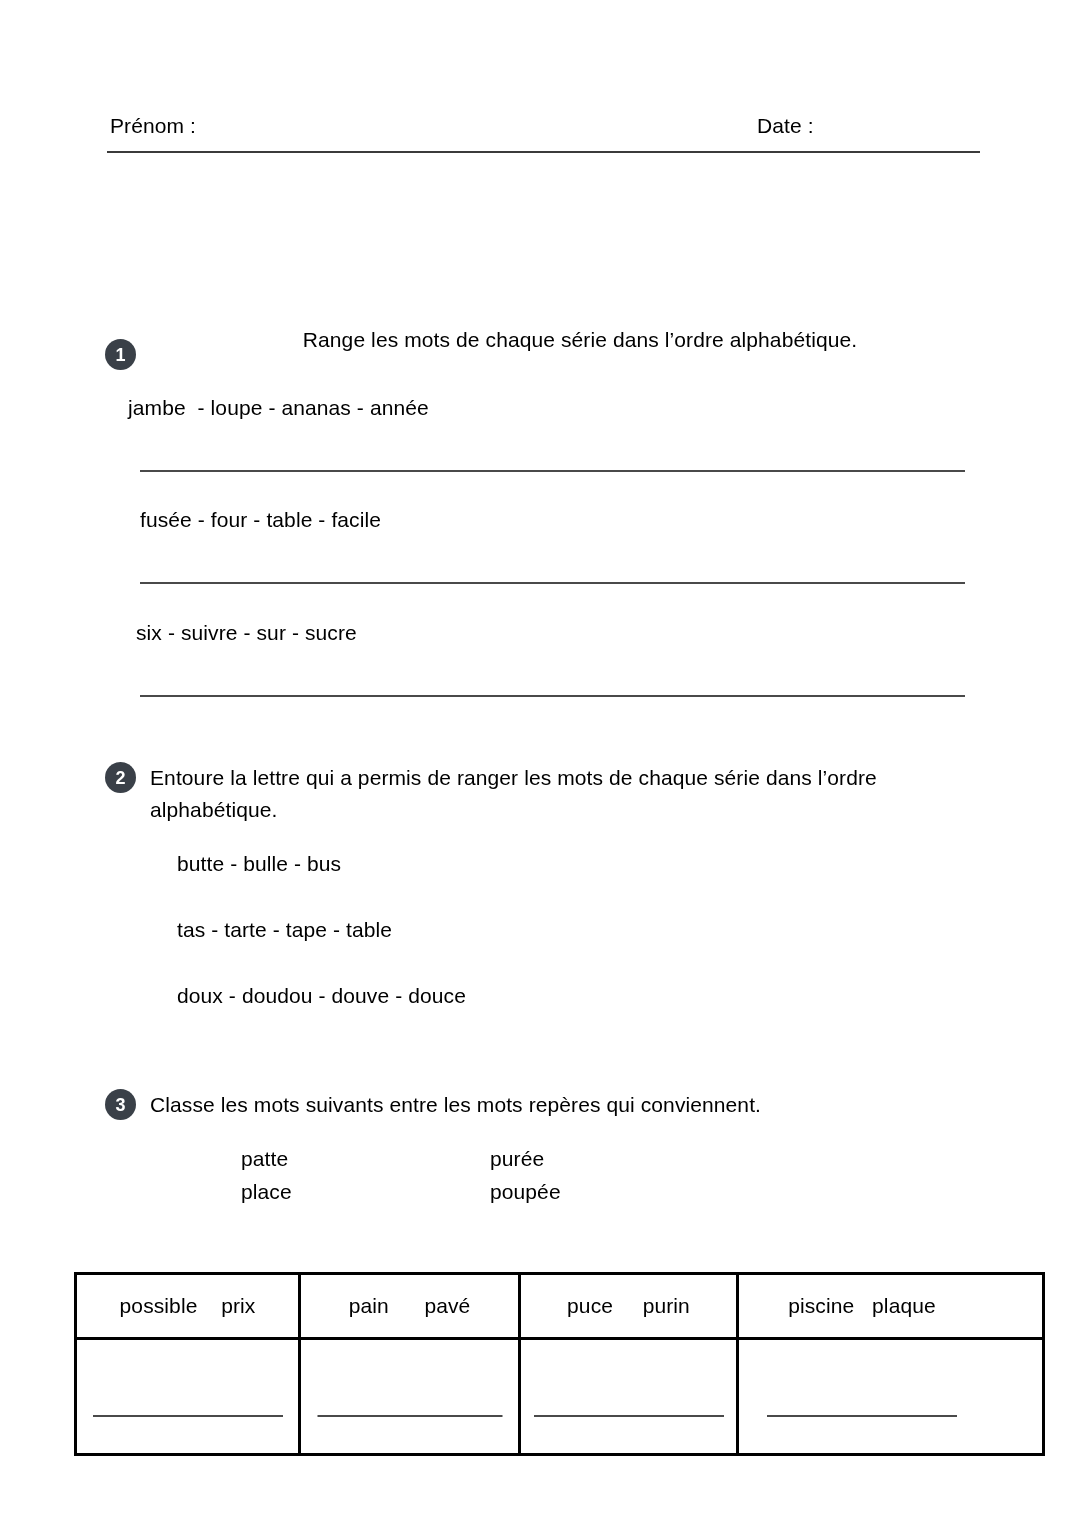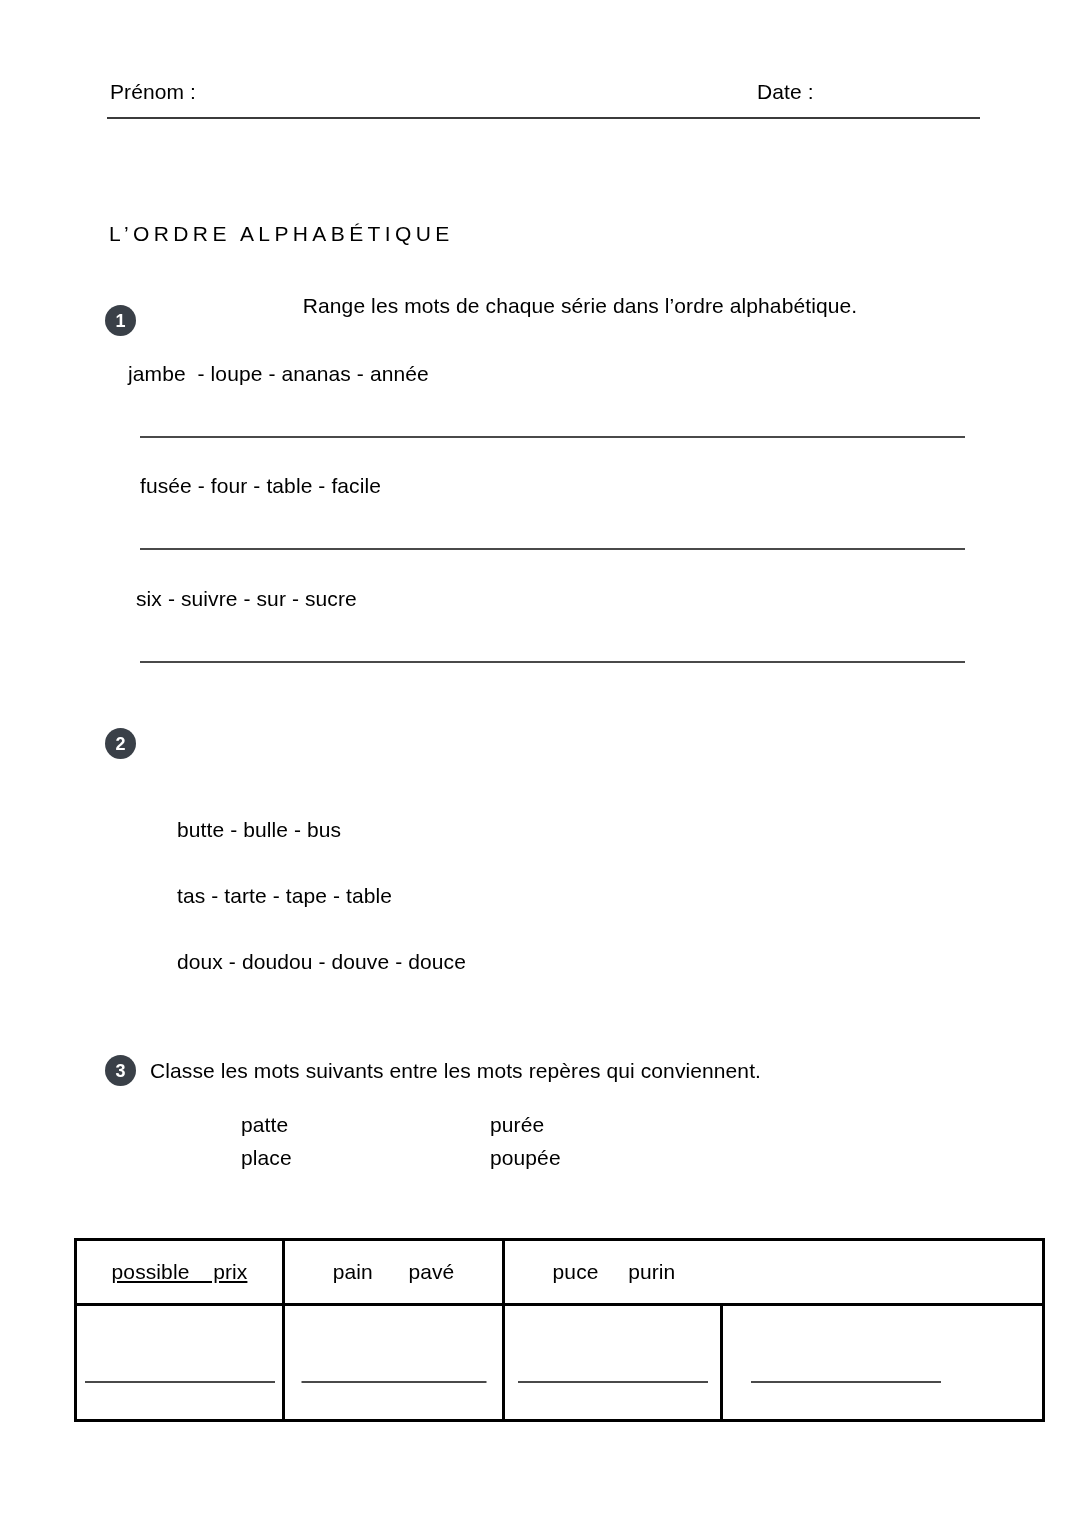--- a/index.html
+++ b/index.html
@@ -12,20 +12,21 @@
     height: 1536px;
     position: relative;
     font-family: "Liberation Sans", sans-serif;
     color: #000000;
     overflow: hidden;
   }
 
   .page {
     position: absolute;
     inset: 0;
+    margin-top: 34px;
   }
 
   
   .header-row {
     position: absolute;
     left: 107px;
     top: 80px;
     width: 873px;
     height: 38px;
   }
@@ -147,21 +148,21 @@
     box-sizing: border-box;
     border-right: 3px solid #000000;
     display: flex;
     align-items: center;
     justify-content: center;
     position: relative;
   }
   .tcell:last-child {
     border-right: none;
   }
-  .c1 { width: 208px; text-decoration: underline; }
+  .c1 { width: 224px; }
   .c2 { width: 220px; }
   .c3 { width: 218px; }
   .c4 { width: 246px; }
 
   .cell-words {
     font-size: 21px;
     letter-spacing: 0.1px;
     white-space: pre;
     display: block;
     text-align: center;
@@ -183,35 +184,35 @@
 <body>
 
 <div class="page">
 
   <div class="header-row">
     <span class="hdr-prenom">Prénom :</span>
     <span class="hdr-date">Date :</span>
   </div>
   <div class="header-rule"></div>
 
-  <div class="subtitle">L’ORDRE ALPHABÉTIQUE</div>
 
   <div class="badge" style="left:105px; top:305px;">1</div>
   <div class="instr" style="left:150px; top:290px; width:860px;text-align:center;">Range les mots de chaque série dans l’ordre alphabétique.</div>
 
   <div class="serie" style="left:128px; top:362px;">jambe  - loupe - ananas - année</div>
   <div class="ans-line" style="left:140px; top:436px; width:825px;"></div>
 
   <div class="serie" style="left:140px; top:474px;">fusée - four - table - facile</div>
   <div class="ans-line" style="left:140px; top:548px; width:825px;"></div>
 
   <div class="serie" style="left:136px; top:587px;">six - suivre - sur - sucre</div>
   <div class="ans-line" style="left:140px; top:661px; width:825px;"></div>
 
   <div class="badge" style="left:105px; top:728px;">2</div>
+  <div class="instr" style="left:150px; top:728px; width:805px;">Entoure la lettre qui a permis de ranger les mots de chaque série dans l’ordre alphabétique.</div>
 
   <div class="serie" style="left:177px; top:818px;">butte - bulle - bus</div>
   <div class="serie" style="left:177px; top:884px;">tas - tarte - tape - table</div>
   <div class="serie" style="left:177px; top:950px;">doux - doudou - douve - douce</div>
 
   <div class="badge" style="left:105px; top:1055px;">3</div>
   <div class="instr" style="left:150px; top:1055px; width:860px;">Classe les mots suivants entre les mots repères qui conviennent.</div>
 
   <div class="ex3-word" style="left:241px; top:1113px;">patte</div>
   <div class="ex3-word" style="left:241px; top:1146px;">place</div>
@@ -222,20 +223,23 @@
     <div class="trow head">
       <div class="tcell c1">
         <span class="cell-words">possible    prix</span>
       </div>
       <div class="tcell c2">
         <span class="cell-words">pain      pavé</span>
       </div>
       <div class="tcell c3">
         <span class="cell-words">puce     purin</span>
       </div>
+      <div class="tcell c4">
+        <span class="cell-words">piscine   plaque</span>
+      </div>
     </div>
     <div class="trow body">
       <div class="tcell c1">
         <span class="cell-words"></span>
         <span class="cell-underline u1"></span>
       </div>
       <div class="tcell c2">
         <span class="cell-words"></span>
         <span class="cell-underline u2"></span>
       </div>

